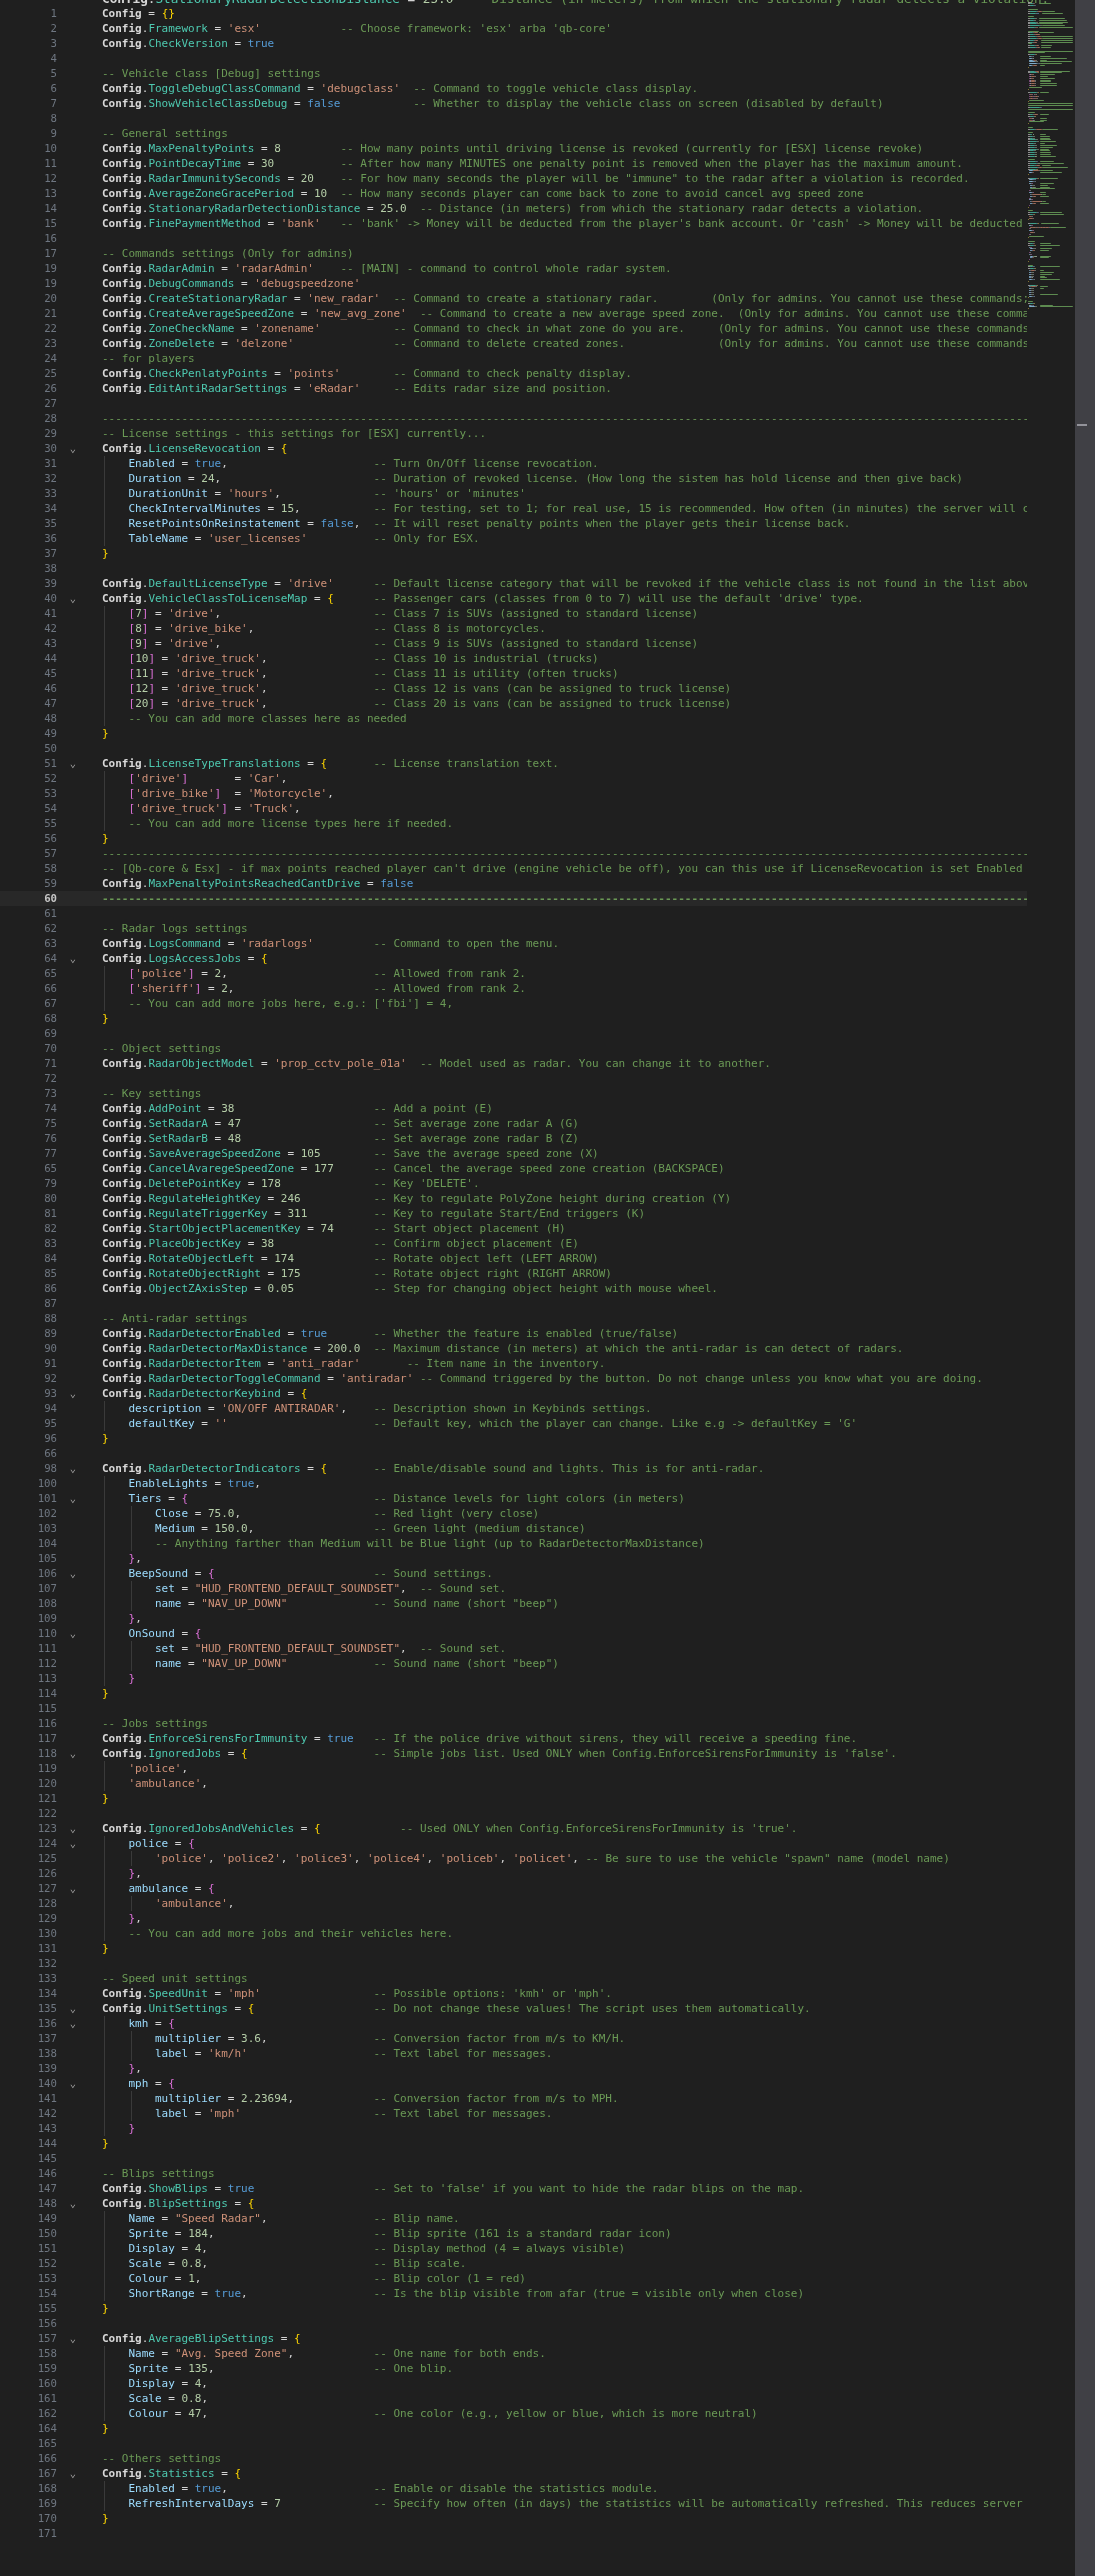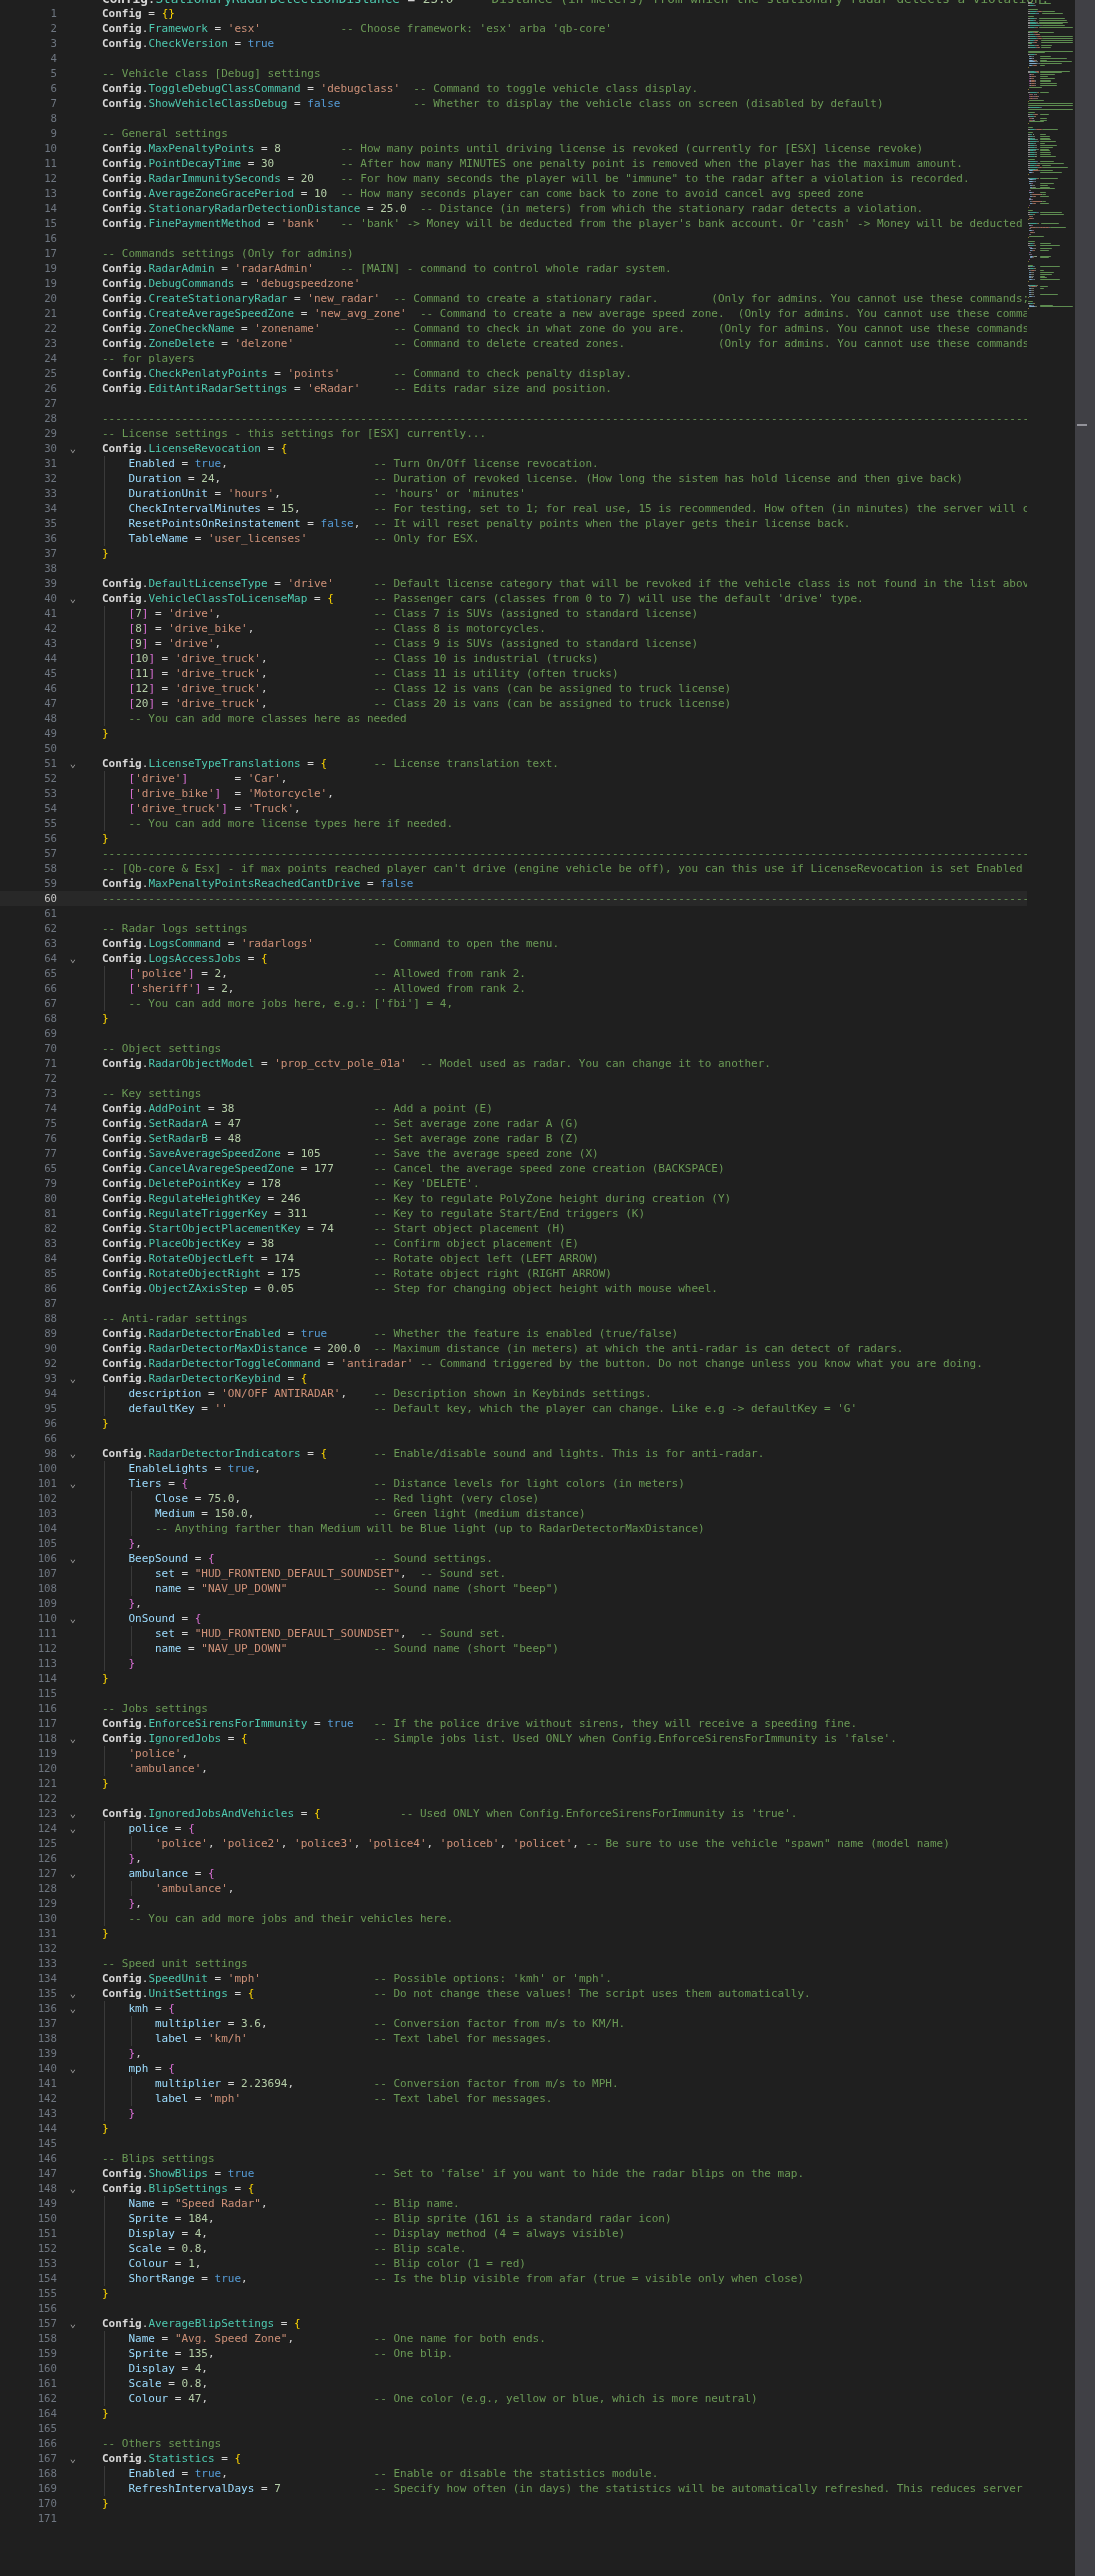--- a/index.html
+++ b/index.html
@@ -3,21 +3,21 @@
 <meta charset="utf-8">
 <style>
   html,body{margin:0;padding:0;background:#1f1f1f;}
   body{width:1096px;height:2576px;overflow:hidden;position:relative;
        font-family:"DejaVu Sans Mono","Liberation Mono",monospace;}
   #editor{position:absolute;left:0;top:0;width:1096px;height:2576px;background:#1f1f1f;overflow:hidden;}
   #top-clip{position:relative;height:6.3px;overflow:hidden;}
   #top-clip pre{position:absolute;top:-9.5px;left:102px;margin:0;}
   #lines{position:relative;width:1027px;overflow:hidden;}
   .row{display:flex;height:15px;line-height:15px;font-size:11px;white-space:pre;position:relative;}
-  .row.cur{background:rgba(255,255,255,0.045);}
+  .row.cur{background:rgba(255,255,255,0.045);font-weight:bold;}
   .gutter{flex:0 0 102px;display:flex;color:#6e7681;user-select:none;}
   .ln{width:57px;text-align:right;font-size:10.7px;}
   .row.cur .ln{color:#c6c6c6;}
   .fold{width:45px;padding-left:12.7px;color:#aeaeae;font-size:10.3px;box-sizing:border-box;}
   pre.code{margin:0;flex:1;overflow:hidden;position:relative;font-size:11px;line-height:15px;color:#d4d4d4;}
   .guide{position:absolute;top:0;height:15px;border-left:0.8px solid #3a3a3a;}
   
   .tv{color:#d7d7d7;font-weight:600;}
   .tp{color:#4EC9B0;}
   .tk{color:#9CDCFE;}
@@ -125,20 +125,21 @@
       <div class="row"><div class="gutter"><span class="ln">81</span><span class="fold"></span></div><pre class="code"><span class="tv">Config</span><span class="to">.</span><span class="tp">RegulateTriggerKey</span><span class="to"> = </span><span class="tn">311</span><span class="to">          </span><span class="tc">-- Key to regulate Start/End triggers (K)</span></pre></div>
       <div class="row"><div class="gutter"><span class="ln">82</span><span class="fold"></span></div><pre class="code"><span class="tv">Config</span><span class="to">.</span><span class="tp">StartObjectPlacementKey</span><span class="to"> = </span><span class="tn">74</span><span class="to">      </span><span class="tc">-- Start object placement (H)</span></pre></div>
       <div class="row"><div class="gutter"><span class="ln">83</span><span class="fold"></span></div><pre class="code"><span class="tv">Config</span><span class="to">.</span><span class="tp">PlaceObjectKey</span><span class="to"> = </span><span class="tn">38</span><span class="to">               </span><span class="tc">-- Confirm object placement (E)</span></pre></div>
       <div class="row"><div class="gutter"><span class="ln">84</span><span class="fold"></span></div><pre class="code"><span class="tv">Config</span><span class="to">.</span><span class="tp">RotateObjectLeft</span><span class="to"> = </span><span class="tn">174</span><span class="to">            </span><span class="tc">-- Rotate object left (LEFT ARROW)</span></pre></div>
       <div class="row"><div class="gutter"><span class="ln">85</span><span class="fold"></span></div><pre class="code"><span class="tv">Config</span><span class="to">.</span><span class="tp">RotateObjectRight</span><span class="to"> = </span><span class="tn">175</span><span class="to">           </span><span class="tc">-- Rotate object right (RIGHT ARROW)</span></pre></div>
       <div class="row"><div class="gutter"><span class="ln">86</span><span class="fold"></span></div><pre class="code"><span class="tv">Config</span><span class="to">.</span><span class="tp">ObjectZAxisStep</span><span class="to"> = </span><span class="tn">0.05</span><span class="to">            </span><span class="tc">-- Step for changing object height with mouse wheel.</span></pre></div>
       <div class="row"><div class="gutter"><span class="ln">87</span><span class="fold"></span></div><pre class="code"></pre></div>
       <div class="row"><div class="gutter"><span class="ln">88</span><span class="fold"></span></div><pre class="code"><span class="tc">-- Anti-radar settings</span></pre></div>
       <div class="row"><div class="gutter"><span class="ln">89</span><span class="fold"></span></div><pre class="code"><span class="tv">Config</span><span class="to">.</span><span class="tp">RadarDetectorEnabled</span><span class="to"> = </span><span class="tb">true</span><span class="to">       </span><span class="tc">-- Whether the feature is enabled (true/false)</span></pre></div>
       <div class="row"><div class="gutter"><span class="ln">90</span><span class="fold"></span></div><pre class="code"><span class="tv">Config</span><span class="to">.</span><span class="tp">RadarDetectorMaxDistance</span><span class="to"> = </span><span class="tn">200.0</span><span class="to">  </span><span class="tc">-- Maximum distance (in meters) at which the anti-radar is can detect of radars.</span></pre></div>
+      <div class="row"><div class="gutter"><span class="ln">91</span><span class="fold"></span></div><pre class="code"><span class="tv">Config</span><span class="to">.</span><span class="tp">RadarDetectorItem</span><span class="to"> = </span><span class="ts">'anti_radar'</span><span class="to">       </span><span class="tc">-- Item name in the inventory.</span></pre></div>
       <div class="row"><div class="gutter"><span class="ln">92</span><span class="fold"></span></div><pre class="code"><span class="tv">Config</span><span class="to">.</span><span class="tp">RadarDetectorToggleCommand</span><span class="to"> = </span><span class="ts">'antiradar'</span><span class="to"> </span><span class="tc">-- Command triggered by the button. Do not change unless you know what you are doing.</span></pre></div>
       <div class="row"><div class="gutter"><span class="ln">93</span><span class="fold">⌄</span></div><pre class="code"><span class="tv">Config</span><span class="to">.</span><span class="tp">RadarDetectorKeybind</span><span class="to"> = </span><span class="tg1">{</span></pre></div>
       <div class="row"><div class="gutter"><span class="ln">94</span><span class="fold"></span></div><pre class="code"><span class="guide" style="left: calc(0ch + 2.4px);"></span><span class="to">    </span><span class="tk">description</span><span class="to"> = </span><span class="ts">'ON/OFF ANTIRADAR'</span><span class="to">,</span><span class="to">    </span><span class="tc">-- Description shown in Keybinds settings.</span></pre></div>
       <div class="row"><div class="gutter"><span class="ln">95</span><span class="fold"></span></div><pre class="code"><span class="guide" style="left: calc(0ch + 2.4px);"></span><span class="to">    </span><span class="tk">defaultKey</span><span class="to"> = </span><span class="ts">''</span><span class="to">                      </span><span class="tc">-- Default key, which the player can change. Like e.g -&gt; defaultKey = 'G'</span></pre></div>
       <div class="row"><div class="gutter"><span class="ln">96</span><span class="fold"></span></div><pre class="code"><span class="tg1">}</span></pre></div>
       <div class="row"><div class="gutter"><span class="ln">66</span><span class="fold"></span></div><pre class="code"></pre></div>
       <div class="row"><div class="gutter"><span class="ln">98</span><span class="fold">⌄</span></div><pre class="code"><span class="tv">Config</span><span class="to">.</span><span class="tp">RadarDetectorIndicators</span><span class="to"> = </span><span class="tg1">{</span><span class="to">       </span><span class="tc">-- Enable/disable sound and lights. This is for anti-radar.</span></pre></div>
       <div class="row"><div class="gutter"><span class="ln">100</span><span class="fold"></span></div><pre class="code"><span class="guide" style="left: calc(0ch + 2.4px);"></span><span class="to">    </span><span class="tk">EnableLights</span><span class="to"> = </span><span class="tb">true</span><span class="to">,</span></pre></div>
       <div class="row"><div class="gutter"><span class="ln">101</span><span class="fold">⌄</span></div><pre class="code"><span class="guide" style="left: calc(0ch + 2.4px);"></span><span class="to">    </span><span class="tk">Tiers</span><span class="to"> = </span><span class="tg2">{</span><span class="to">                            </span><span class="tc">-- Distance levels for light colors (in meters)</span></pre></div>
       <div class="row"><div class="gutter"><span class="ln">102</span><span class="fold"></span></div><pre class="code"><span class="guide" style="left: calc(0ch + 2.4px);"></span><span class="guide" style="left: calc(4ch + 2.4px);"></span><span class="to">        </span><span class="tk">Close</span><span class="to"> = </span><span class="tn">75.0</span><span class="to">,</span><span class="to">                    </span><span class="tc">-- Red light (very close)</span></pre></div>

